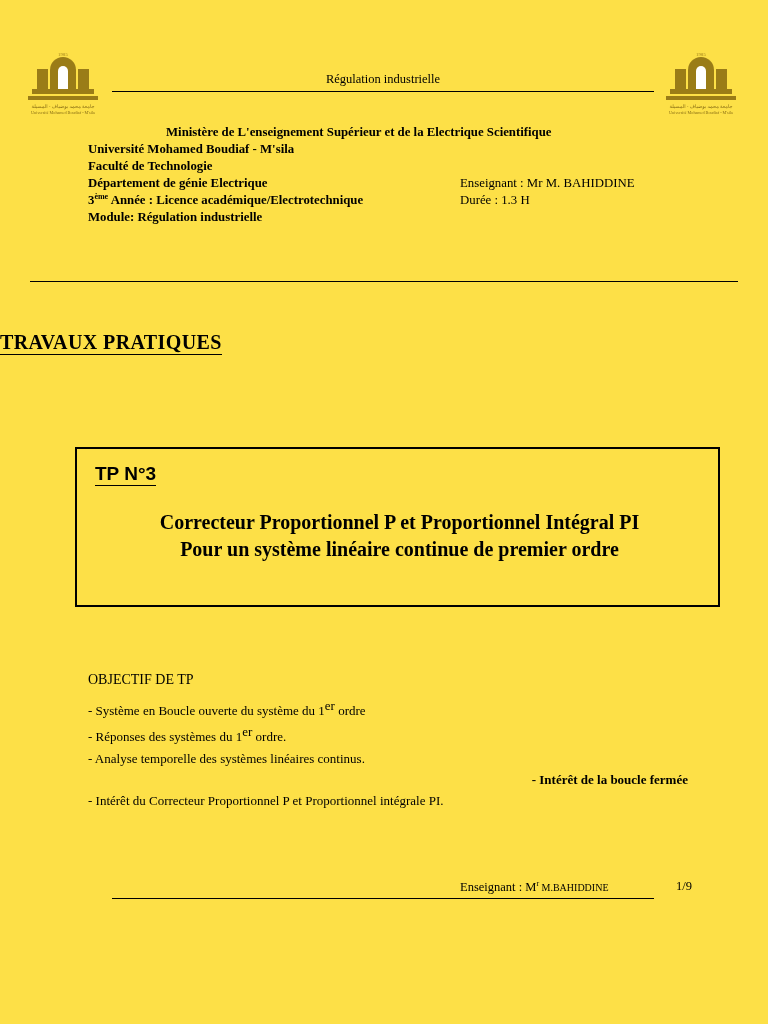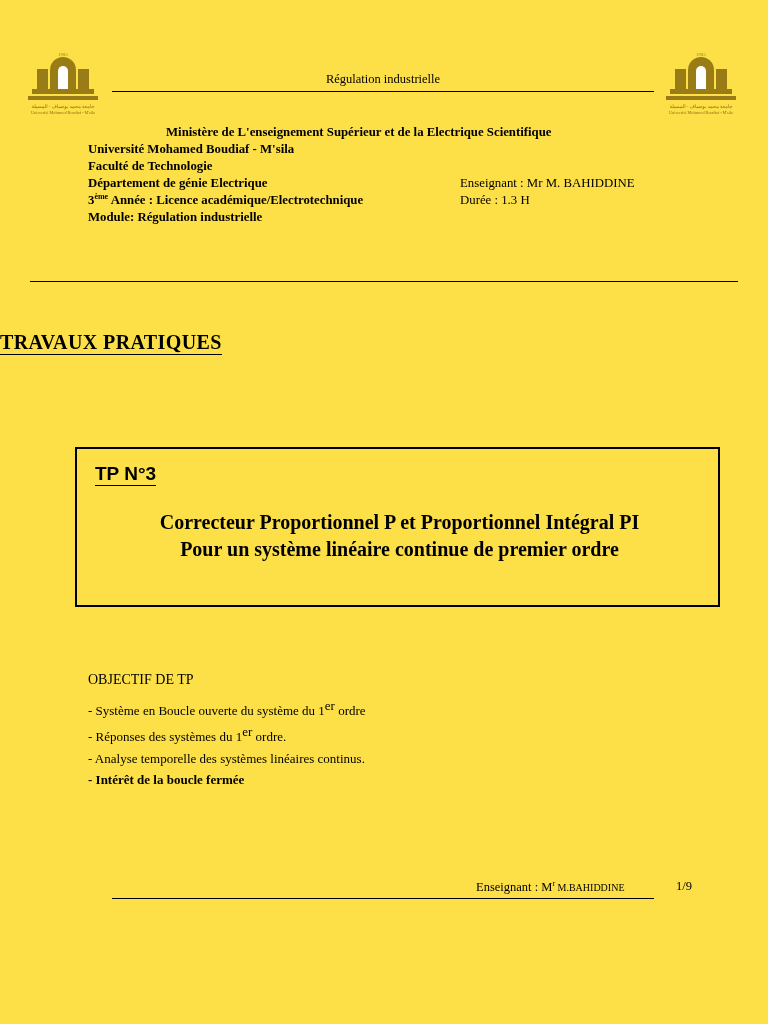--- a/index.html
+++ b/index.html
@@ -222,37 +222,36 @@
     left: 88px;
     top: 699px;
     width: 600px;
     font-size: 13px;
     line-height: 1.0;
   }
   .obj-list .item {
     white-space: nowrap;
     margin-bottom: 8px;
   }
-  .obj-list .item.b { font-weight: bold; }
+  .obj-list .item.b { font-weight: bold; text-align: right; }
   .obj-list sup { font-size: 13px; vertical-align: super; }
 
   
   .footer-rule {
     position: absolute;
     left: 112px;
     top: 898px;
     width: 542px;
     border-top: 1px solid #000;
   }
   .footer-text {
     position: absolute;
     left: 460px;
     top: 879px;
     font-size: 12.5px;
-    margin-left: 16px;
   }
   .footer-text sup { font-size: 8px; vertical-align: super; }
   .footer-small { font-size: 10px; }
   .footer-page {
     position: absolute;
     left: 676px;
     top: 879px;
     font-size: 12.5px;
     text-align: center;
   }
@@ -329,20 +328,23 @@
     </div>
     <div class="item">
       <span>- Réponses des systèmes du 1</span><sup>er</sup><span> ordre.</span>
     </div>
     <div class="item">
       <span>- Analyse temporelle des systèmes linéaires continus.</span>
     </div>
     <div class="item b">
       <span>- Intérêt de la boucle fermée</span>
     </div>
+    <div class="item">
+      <span>-  Intérêt du Correcteur Proportionnel P et Proportionnel intégrale PI.</span>
+    </div>
   </div>
 
   <div class="footer-text">
     <span>Enseignant : M</span><sup>r</sup><span class="footer-small"> M.BAHIDDINE</span>
   </div>
   <div class="footer-page">1/9</div>
   <div class="footer-rule"></div>
 
 </div>
 

